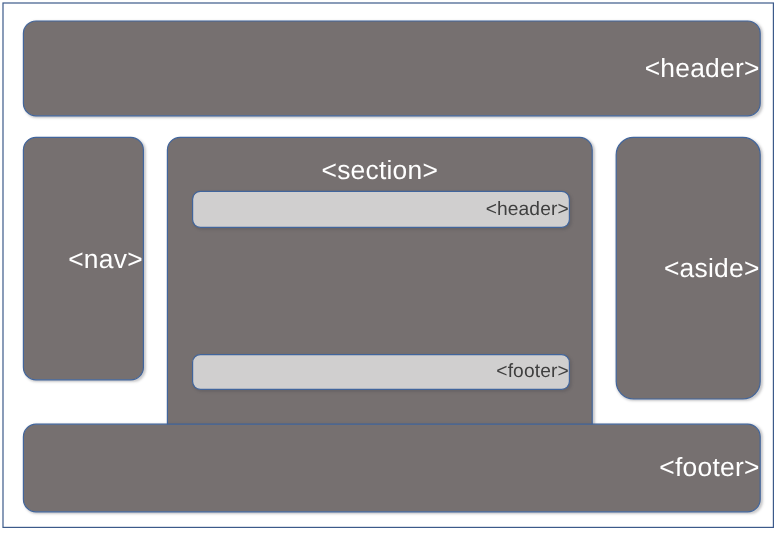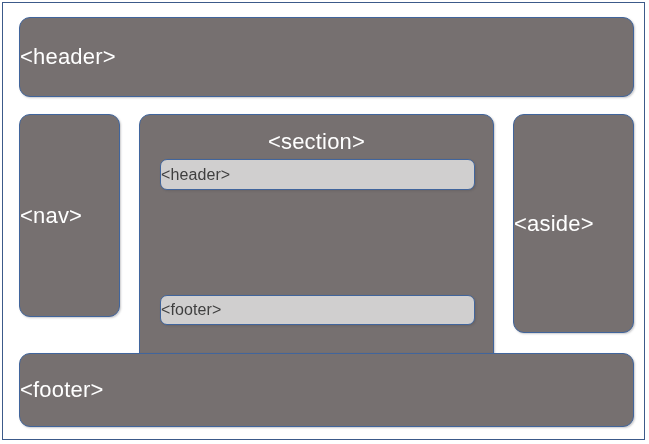--- a/index.html
+++ b/index.html
@@ -31,21 +31,21 @@
     border: 1.5px solid #3c5a8a;
     background: #ffffff;
   }
 
   
   .box {
     position: absolute;
     box-sizing: border-box;
     display: flex;
     align-items: center;
-    justify-content: flex-start;
+    justify-content: flex-end;
     text-align: center;
   }
   .box-dark {
     background: #767070;
     border: 1.3px solid #41659c;
     border-radius: 11px;
     color: #ffffff;
     font-size: 22px;
     font-weight: 400;
     letter-spacing: 0.2px;
@@ -81,20 +81,21 @@
     width: 355px;
     height: 273px;
     display: block;
     padding: 4px;
   }
   .box-aside {
     left: 510px;
     top: 111px;
     width: 121px;
     height: 219px;
+    border-radius: 15px;
   }
   .box-footer-main {
     left: 16px;
     top: 350px;
     width: 615px;
     height: 74px;
   }
 
   
   .section-title {

